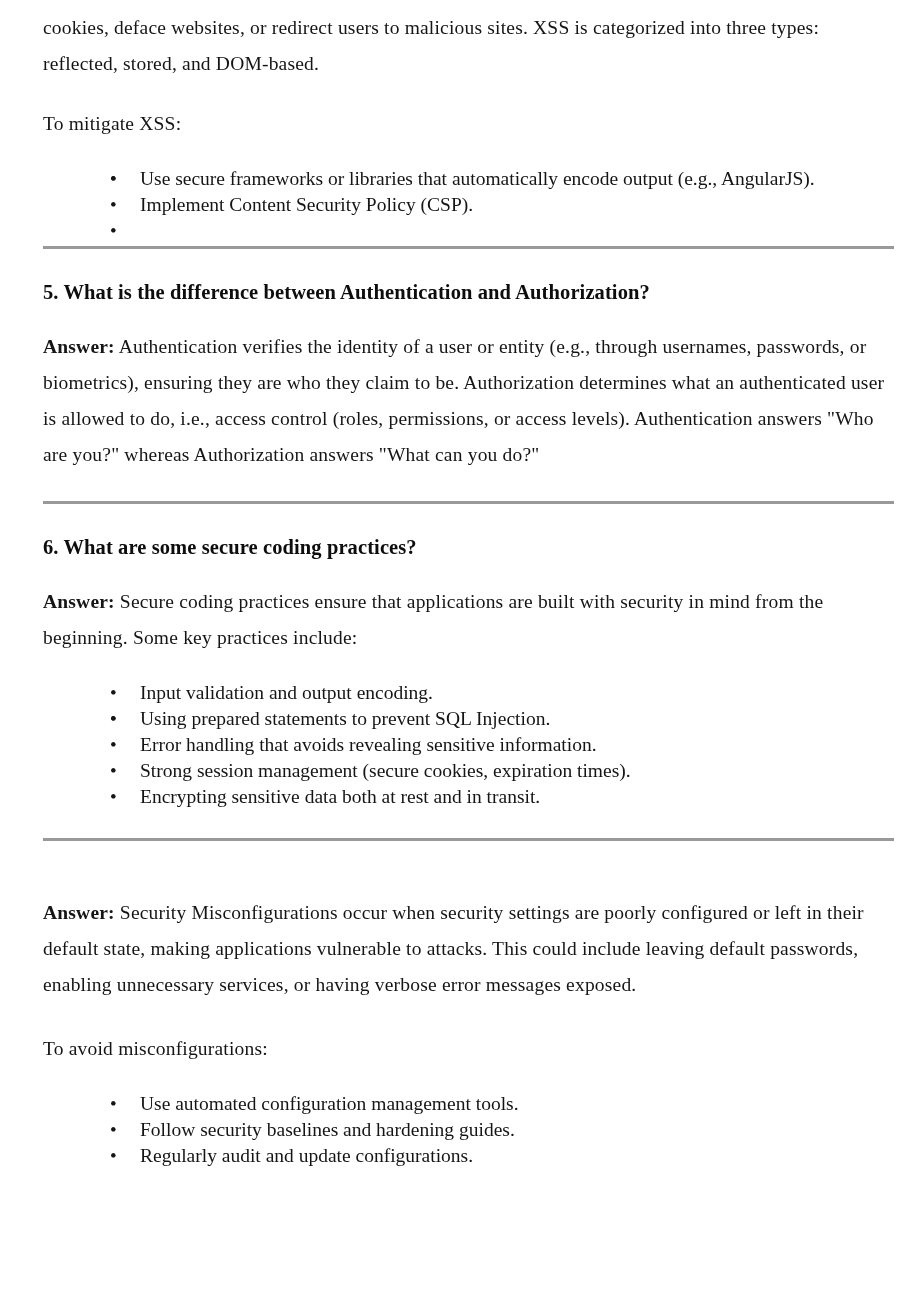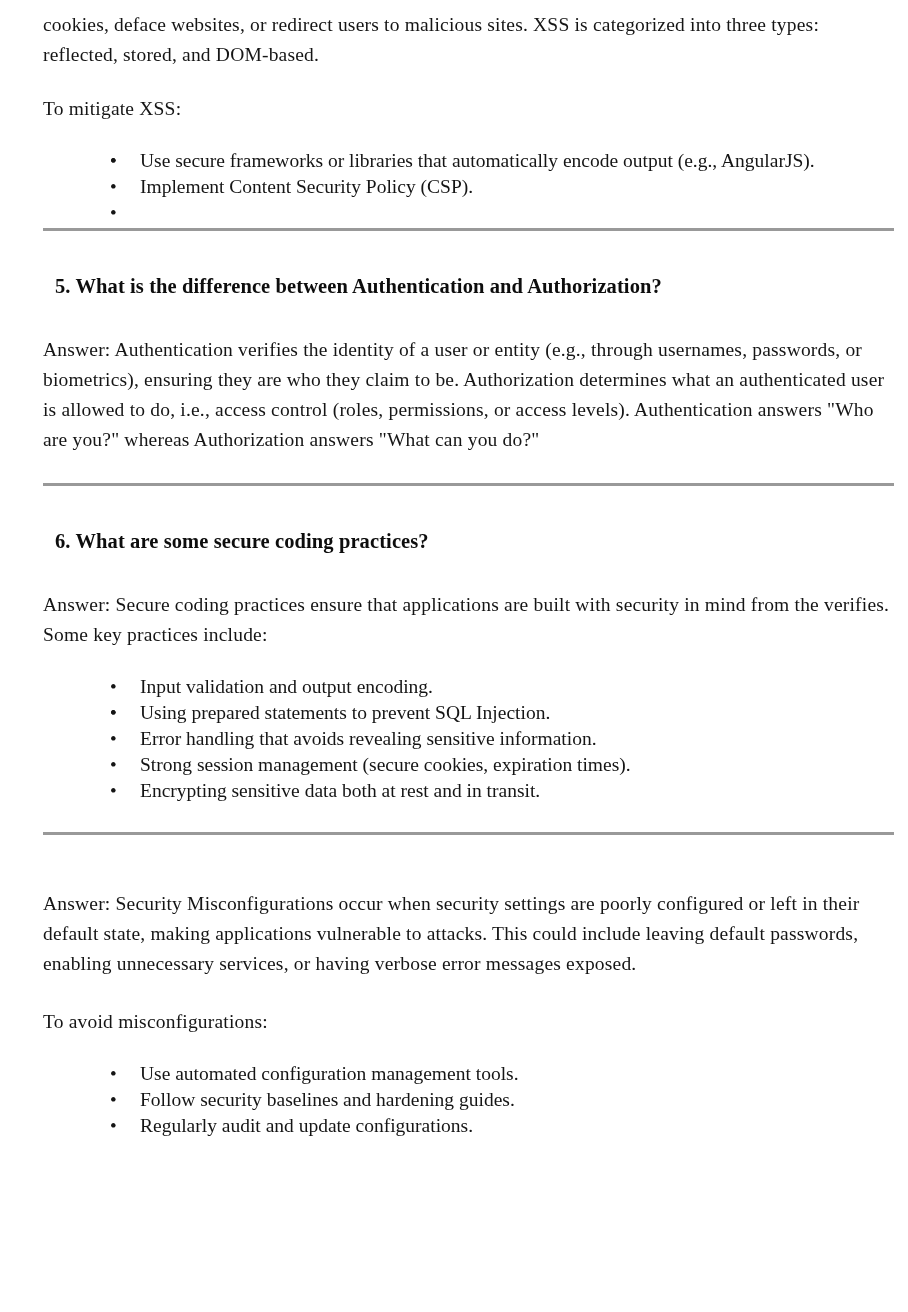--- a/index.html
+++ b/index.html
@@ -20,27 +20,27 @@
   }
   .content {
     position: absolute;
     left: 43px;
     top: 10px;
     width: 851px;
   }
   p.body-text {
     margin: 0;
     font-size: 19.5px;
-    line-height: 30px;
+    line-height: 36px;
     text-align: left;
     color: #151515;
     letter-spacing: 0.01em;
   }
   p.body-text .bold-lead {
-    font-weight: normal;
+    font-weight: bold;
   }
   .gap-sm { height: 24px; }
   .gap-md { height: 28px; }
   ul.bullets {
     margin: 0;
     padding: 0 0 0 67px;
     list-style: none;
   }
   ul.bullets li {
     position: relative;
@@ -63,21 +63,21 @@
   hr.section-divider {
     border: 0;
     height: 3px;
     background: #999999;
     margin: 0;
     width: 851px;
   }
   .divider-wrap-top { height: 28px; }
   .divider-wrap-bottom { height: 30px; }
   h2.section-heading {
-    margin: 12px;
+    margin: 0;
     font-size: 20.5px;
     line-height: 26px;
     font-weight: bold;
     color: #0d0d0d;
     letter-spacing: 0.005em;
   }
   .answer-block { }
 </style>
 </head>
 <body>
@@ -117,21 +117,21 @@
     <h2 class="section-heading">5. What is the difference between Authentication and Authorization?</h2>
     <div class="gap-sm"></div>
     <p class="body-text answer-block"><span class="bold-lead">Answer:</span><span> Authentication verifies the identity of a user or entity (e.g., through usernames, passwords, or biometrics), ensuring they are who they claim to be. Authorization determines what an authenticated user is allowed to do, i.e., access control (roles, permissions, or access levels). Authentication answers "Who are you?" whereas Authorization answers "What can you do?"</span></p>
 
     <div class="divider-wrap-top"></div>
     <hr class="section-divider">
     <div class="divider-wrap-bottom"></div>
 
     <h2 class="section-heading">6. What are some secure coding practices?</h2>
     <div class="gap-sm"></div>
-    <p class="body-text answer-block"><span class="bold-lead">Answer:</span><span> Secure coding practices ensure that applications are built with security in mind from the verifies. Some key practices include:</span></p>
+    <p class="body-text answer-block"><span class="bold-lead">Answer:</span><span> Secure coding practices ensure that applications are built with security in mind from the beginning. Some key practices include:</span></p>
     <div class="gap-sm"></div>
     <ul class="bullets">
       <li>
         <span class="bullet-dot">•</span>
         <span>Input validation and output encoding.</span>
       </li>
       <li>
         <span class="bullet-dot">•</span>
       </li>
       <li>

